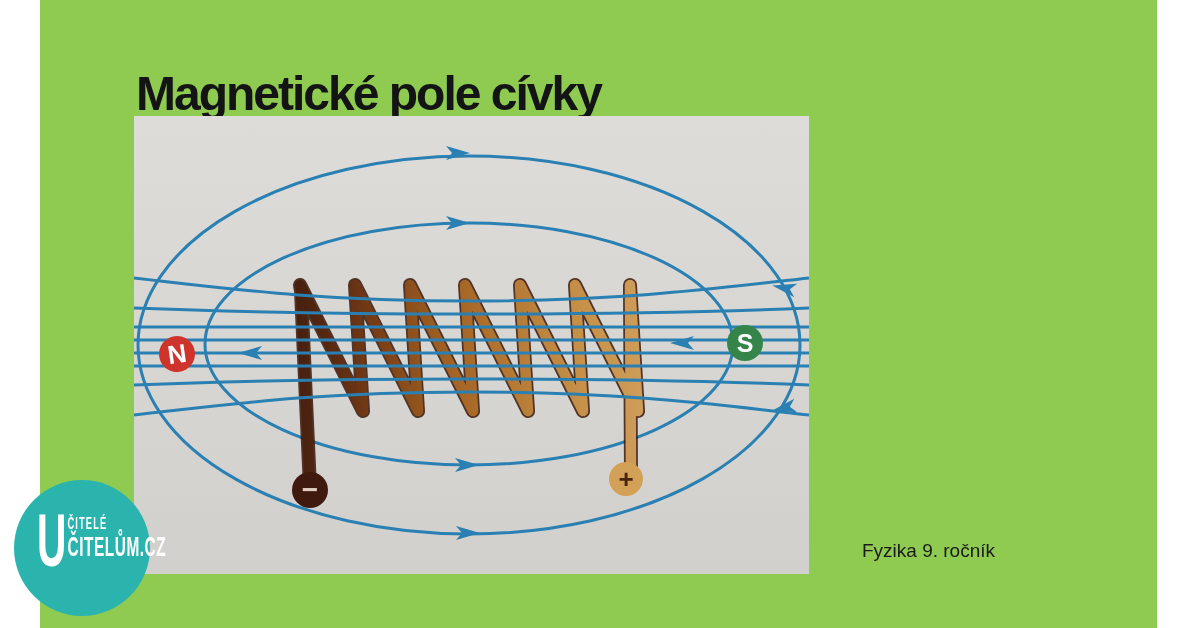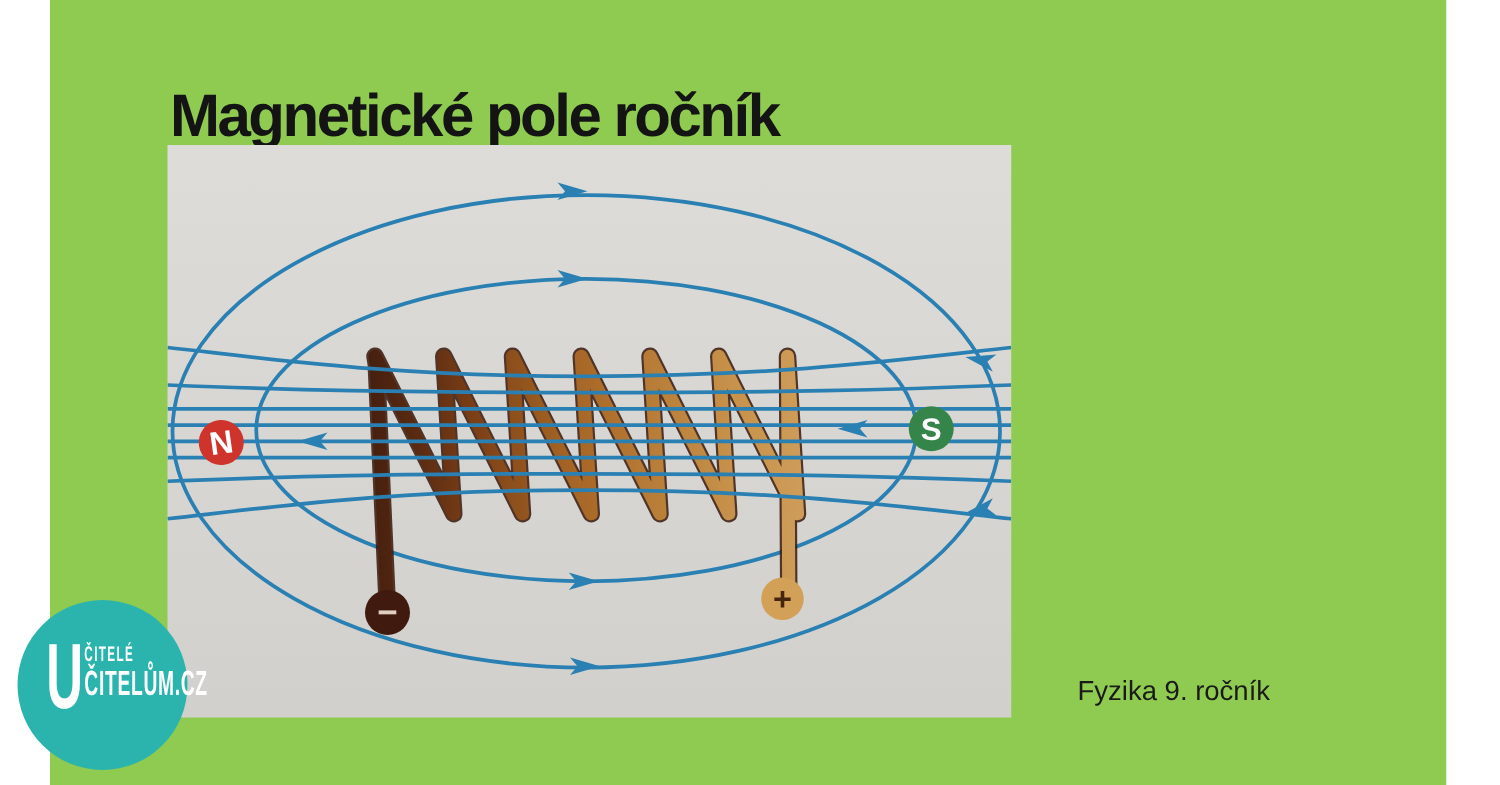--- a/index.html
+++ b/index.html
@@ -17,42 +17,42 @@
     white-space:nowrap;
   }
   .photo{
     position:absolute;left:134px;top:116px;width:675px;height:458px;
     background:linear-gradient(180deg,#DEDCD9 0%,#D7D5D1 60%,#D2D0CC 100%);
     z-index:2;
   }
   .photo svg{display:block}
   .footer-note{
     position:absolute;left:862px;top:540px;z-index:2;
-    font-size:22px;color:#1a1a1a;
+    font-size:19px;color:#1a1a1a;
   }
   .logo{
     position:absolute;left:14px;top:480px;width:136px;height:136px;
     background:#2BB4AE;border-radius:50%;z-index:5;
   }
   .logo-text{
     position:absolute;left:23px;top:30px;display:flex;align-items:flex-start;
     transform:scaleX(.55);transform-origin:left top;
     color:#ffffff;font-weight:bold;white-space:nowrap;
   }
   .logo-u{font-size:74px;line-height:62px;letter-spacing:-1px}
   .logo-lines{display:flex;flex-direction:column;margin-left:3px;margin-top:6px}
   .logo-line1{font-size:17px;line-height:16px;letter-spacing:2px}
   .logo-line2{font-size:28px;line-height:24px;margin-top:3px;letter-spacing:1px}
 </style>
 </head>
 <body>
 
 <div class="slide-bg"></div>
 
-<h1 class="page-title">Magnetické pole ročník</h1>
+<h1 class="page-title">Magnetické pole cívky</h1>
 
 <div class="photo">
   <svg width="675" height="458" viewBox="0 0 675 458">
     <defs>
       <linearGradient id="copper" gradientUnits="userSpaceOnUse" x1="160" y1="0" x2="505" y2="0">
         <stop offset="0" stop-color="#451F0E"></stop>
         <stop offset="0.12" stop-color="#5B2B12"></stop>
         <stop offset="0.25" stop-color="#7C3F16"></stop>
         <stop offset="0.40" stop-color="#9A5B20"></stop>
         <stop offset="0.55" stop-color="#AE6F2C"></stop>

